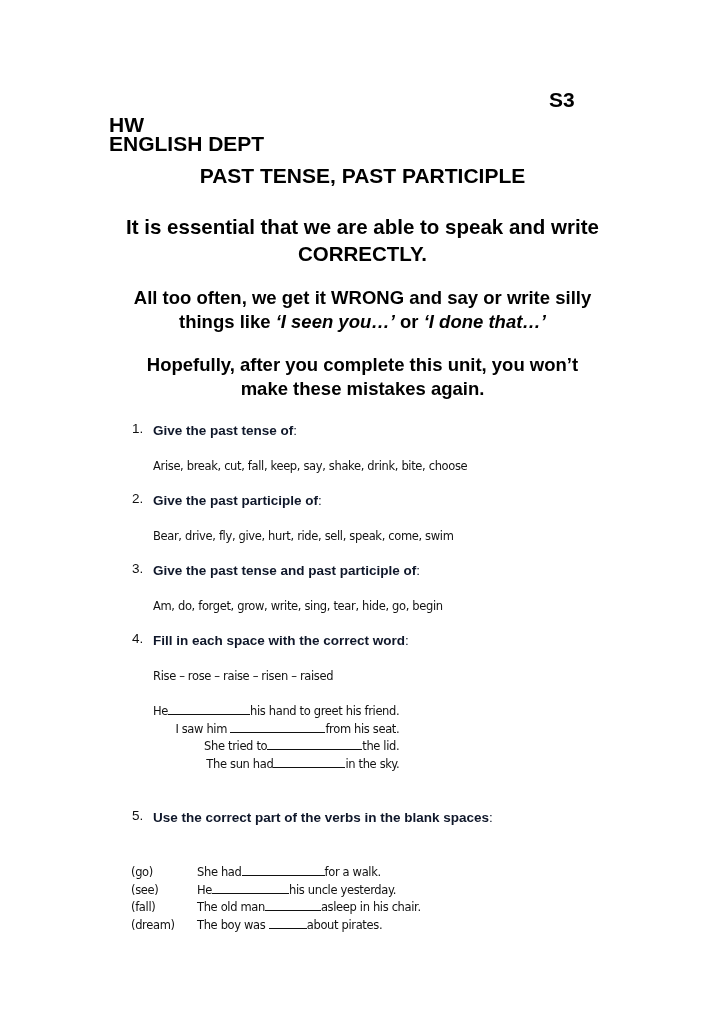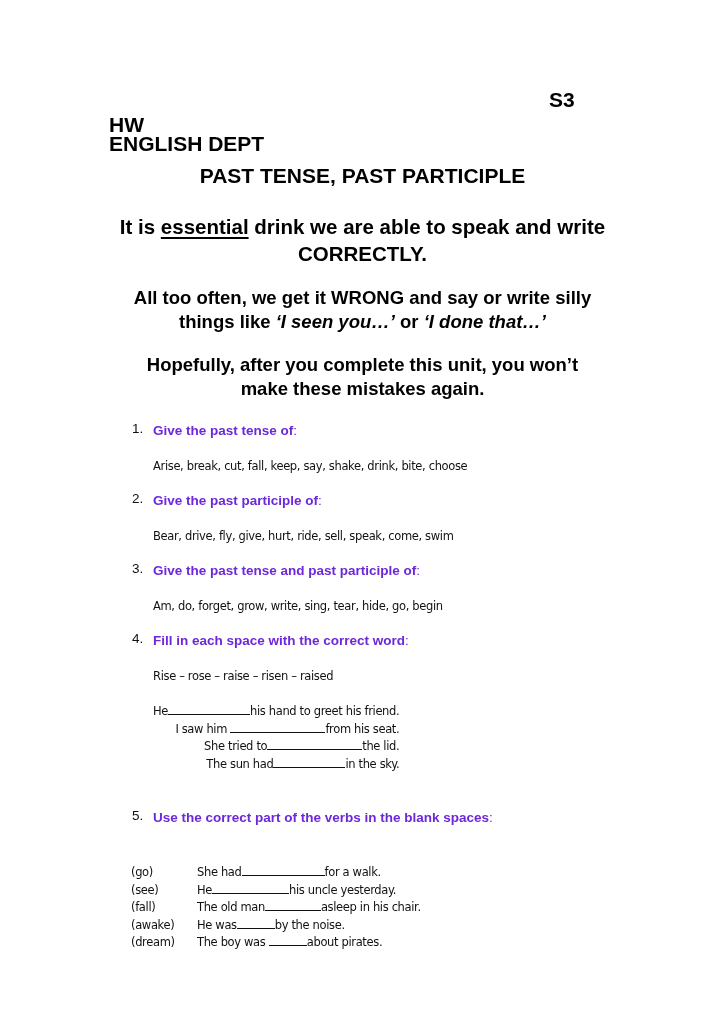--- a/index.html
+++ b/index.html
@@ -28,33 +28,33 @@
       font-family: "DejaVu Sans", sans-serif;
       font-size: 11.5px;
       letter-spacing: -0.35px;
       color: #111;
       margin-top: 20px;
     }
     .hdr { font-size: 21px; }
     .title { font-size: 21px; width: 725px; left: 0; text-align: center; }
     .intro { font-size: 20.5px; width: 725px; left: 0; text-align: center; line-height: 28px; }
     .intro2 { font-size: 18.5px; width: 725px; left: 0; text-align: center; line-height: 24px; }
-    .u { text-decoration: underline; text-decoration-thickness: 2px; text-underline-offset: 3px; }
+    .u { text-decoration-thickness: 2px; text-underline-offset: 3px; }
     .it { font-style: italic; }
 
     .q-num {
       font-family: "Liberation Sans", sans-serif;
       font-size: 13.5px;
       color: #111;
     }
     .q-head {
       font-family: "Liberation Sans", sans-serif;
       font-weight: bold;
       font-size: 13.5px;
-      color: #6d28d9;
+      color: #0f172a;
       text-align: right;
     }
     .q-colon { font-weight: normal; }
     .blank {
       display: inline-block;
       border-bottom: 1px solid #111;
       height: 12px;
       vertical-align: baseline;
     }
     .line { height: 17.5px; line-height: 17.5px; }
@@ -65,21 +65,21 @@
 
 <div class="page">
 
   <div class="abs arial-b hdr" style="left:109px; top:88px;margin-top:44px;">ENGLISH DEPT</div>
   <div class="abs arial-b hdr" style="left:549px; top:88px;">S3</div>
   <div class="abs arial-b hdr" style="left:109px; top:113px;">HW</div>
 
   <div class="abs arial-b title" style="top:164px;">PAST TENSE, PAST PARTICIPLE</div>
 
   <div class="abs arial-b intro" style="top:213px;">
-    <span>It is </span><span class="u">essential</span><span> drink we are able to speak and write</span>
+    <span>It is </span><span class="u">essential</span><span> that we are able to speak and write</span>
   </div>
   <div class="abs arial-b intro" style="top:240px;">CORRECTLY.</div>
 
   <div class="abs arial-b intro2" style="top:286px;">All too often, we get it WRONG and say or write silly</div>
   <div class="abs arial-b intro2" style="top:310px;">
     <span>things like </span><span class="it">‘I seen you…’</span><span> or </span><span class="it">‘I done that…’</span>
   </div>
 
   <div class="abs arial-b intro2" style="top:353px;">Hopefully, after you complete this unit, you won’t</div>
   <div class="abs arial-b intro2" style="top:377px;">make these mistakes again.</div>
@@ -132,20 +132,17 @@
     <div class="line">
       <span class="verb">(go)</span><span>She had</span><span class="blank" style="width:83px;"></span><span>for a walk.</span>
     </div>
     <div class="line">
       <span class="verb">(see)</span><span>He</span><span class="blank" style="width:77px;"></span><span>his uncle yesterday.</span>
     </div>
     <div class="line">
       <span class="verb">(fall)</span><span>The old man</span><span class="blank" style="width:56px;"></span><span>asleep in his chair.</span>
     </div>
     <div class="line">
-      <span class="verb">(awake)</span><span>He was</span><span class="blank" style="width:38px;"></span><span>by the noise.</span>
-    </div>
-    <div class="line">
       <span class="verb">(dream)</span><span>The boy was </span><span class="blank" style="width:38px;"></span><span>about pirates.</span>
     </div>
   </div>
 
 </div>
 
 </body></html>

